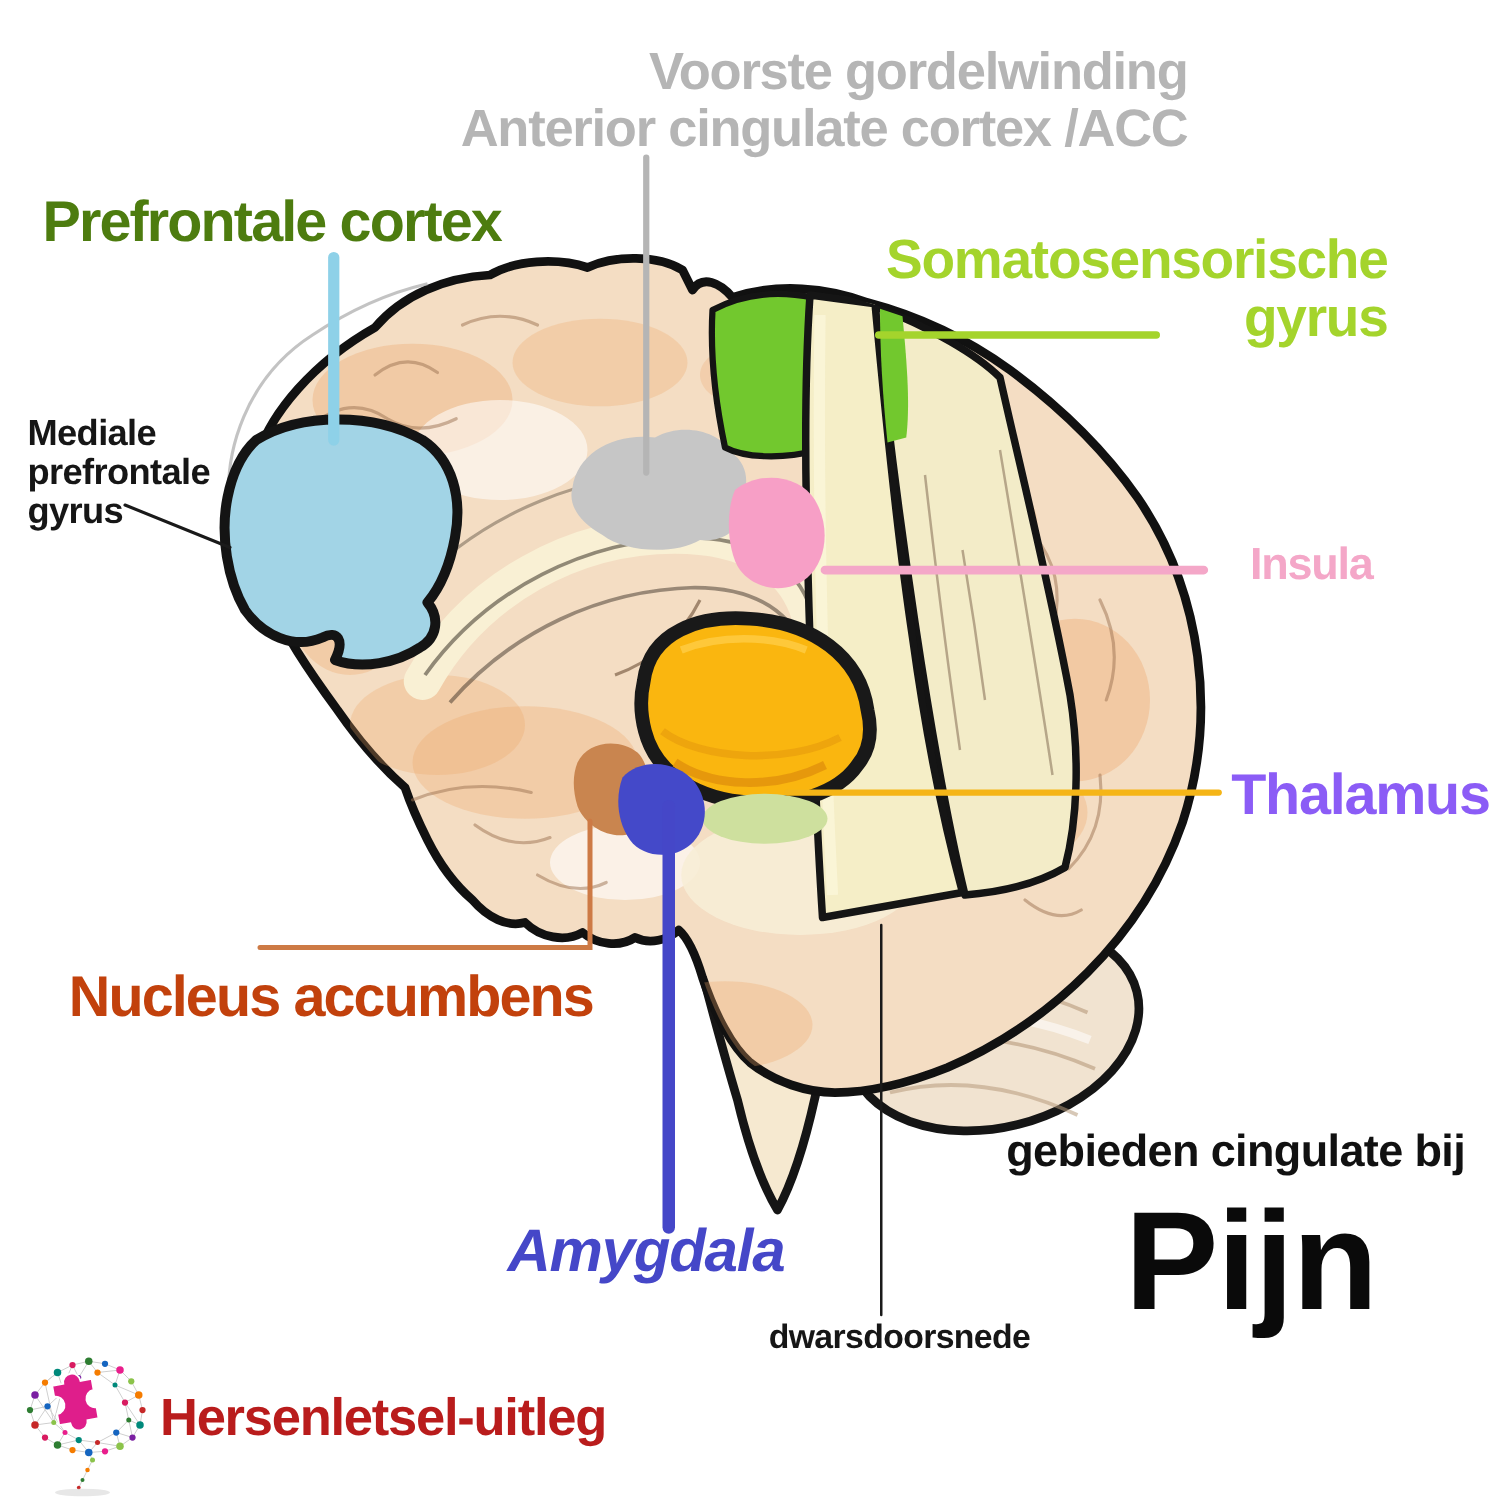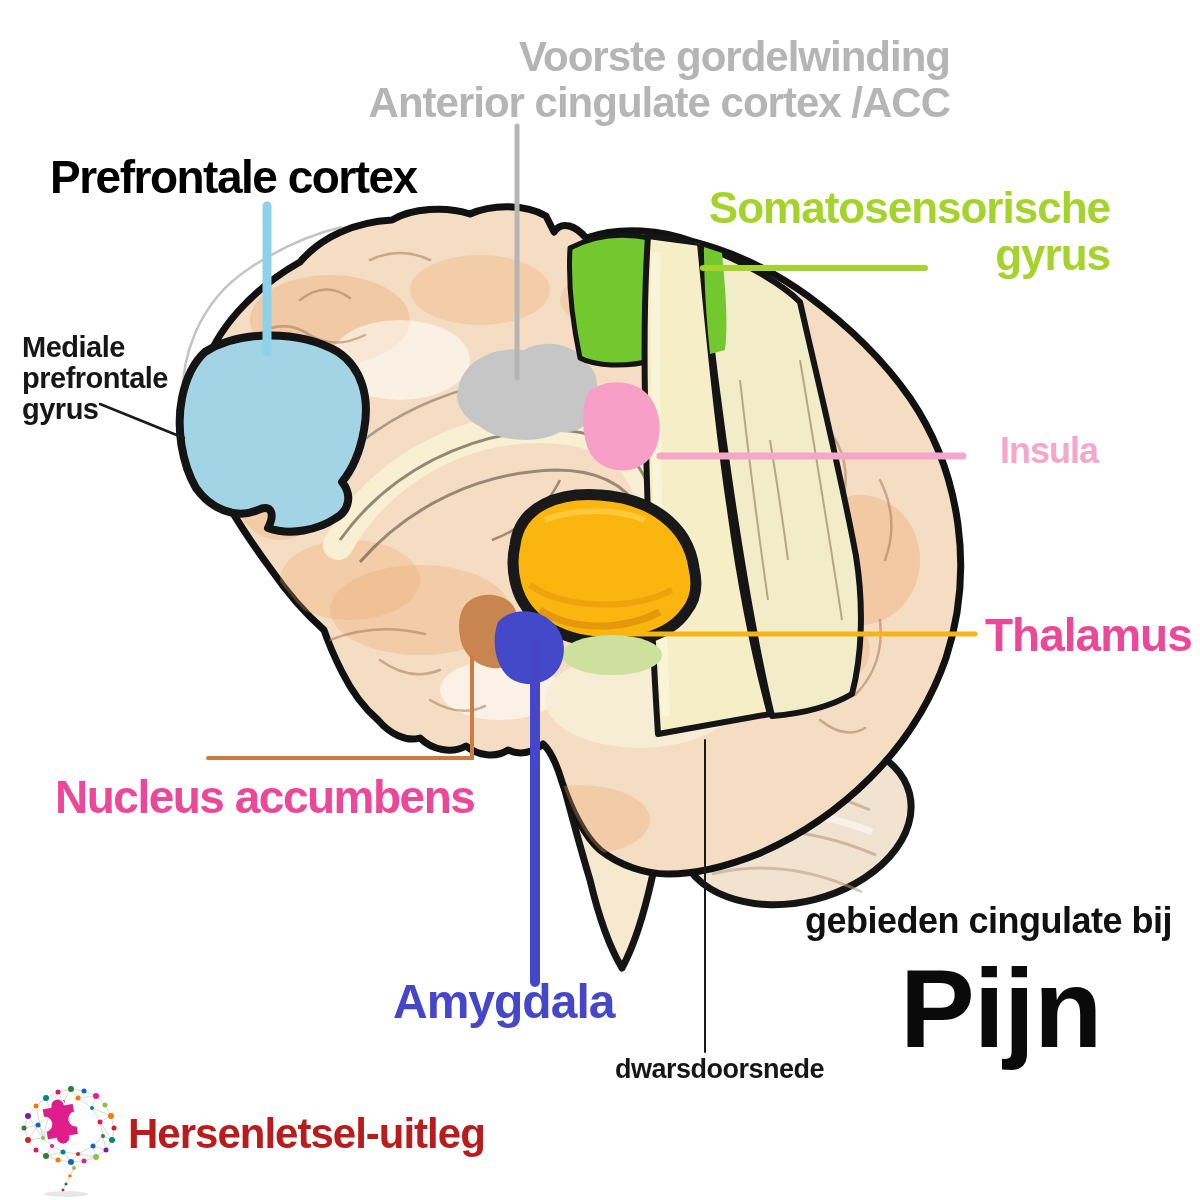--- a/index.html
+++ b/index.html
@@ -4,27 +4,27 @@
 <style>
   html,body{margin:0;padding:0;background:#fff;}
   #canvas{
     position:relative;width:1200px;height:1200px;background:#ffffff;overflow:hidden;
     font-family:"Liberation Sans",sans-serif;
   }
   #brain-svg{position:absolute;left:0;top:0;}
   .lbl{position:absolute;font-weight:bold;letter-spacing:-1px;white-space:nowrap;}
   .lbl .line{display:block;}
   .lbl-acc{right:250px;top:34px;text-align:right;font-size:42px;line-height:46px;color:#b5b5b5;}
-  .lbl-prefrontale{left:50px;top:150px;font-size:46px;color:#000000;letter-spacing:-1.5px;}
+  .lbl-prefrontale{left:34px;top:150px;font-size:46px;color:#4d7c0f;letter-spacing:-1.5px;}
   .lbl-soma{right:90px;top:184px;text-align:right;font-size:44px;line-height:47px;color:#a4d42c;}
   .lbl-mediale{left:22px;top:332px;font-size:29px;line-height:31px;font-weight:600;color:#161616;letter-spacing:-0.5px;}
   .lbl-insula{left:1000px;top:430px;font-size:36px;color:#f4a7c8;}
-  .lbl-thalamus{left:985px;top:608px;font-size:46px;color:#ec4899;}
-  .lbl-nucleus{left:55px;top:770px;font-size:46px;color:#ec4899;letter-spacing:-1.5px;}
-  .lbl-amygdala{left:393px;top:974px;font-size:48px;color:#4547c8;}
+  .lbl-thalamus{left:985px;top:608px;font-size:46px;color:#8b5cf6;}
+  .lbl-nucleus{left:55px;top:770px;font-size:46px;color:#c2410c;letter-spacing:-1.5px;}
+  .lbl-amygdala{left:406px;top:974px;font-size:48px;color:#4547c8;font-style:italic;}
   .lbl-dwars{left:615px;top:1054px;font-size:27px;font-weight:600;color:#161616;letter-spacing:-0.5px;}
   .caption-intro{position:absolute;left:805px;top:900px;font-size:36px;font-weight:600;color:#111;letter-spacing:-0.5px;white-space:nowrap;}
   .caption-topic{position:absolute;left:900px;top:944px;font-size:112px;font-weight:600;color:#0a0a0a;letter-spacing:-1px;}
   .brand{position:absolute;left:128px;top:1110px;font-size:42px;font-weight:600;color:#b91c1c;letter-spacing:-1px;}
   .website{position:absolute;right:25px;top:1122px;font-size:27px;font-weight:400;color:#dcdcdc;letter-spacing:1px;}
   #logo{position:absolute;left:8px;top:1080px;}
 </style>
 </head>
 <body>
 

